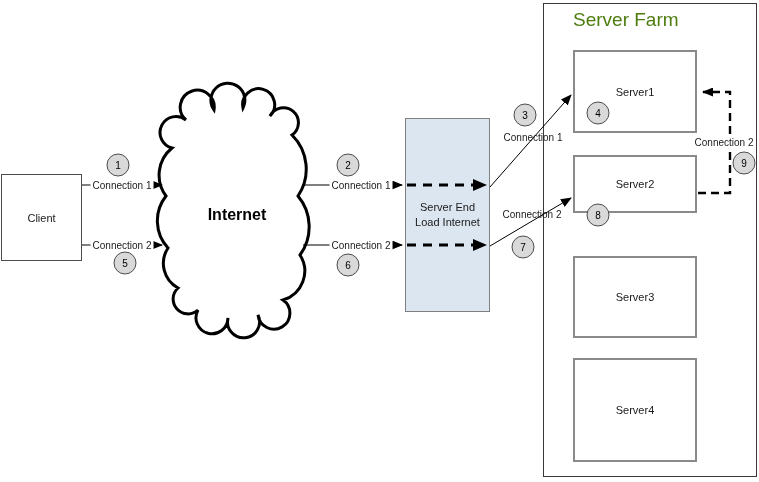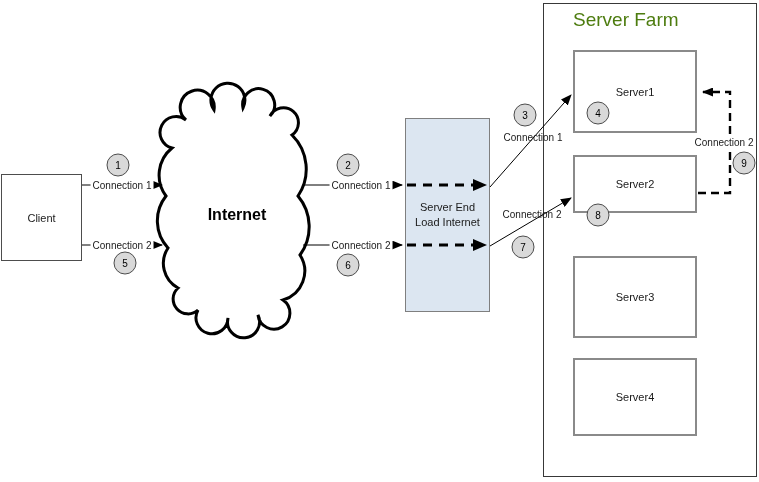--- a/index.html
+++ b/index.html
@@ -23,21 +23,21 @@
     left:543px; top:3px; width:214px; height:474px;
     border:1px solid #383838; background:#fff;
   }
   .farm-title { position:absolute; left:573px; top:9px; font-size:19px; color:#4d7c0f; }
   .server {
     left:573px; width:124px; border:2px solid #8a8a8a; background:#fff;
   }
   #server1 { top:50px;  height:83px; }
   #server2 { top:155px; height:58px; }
   #server3 { top:256px; height:82px; }
-  #server4 { top:358px; height:78px; }
+  #server4 { top:358px; height:104px; }
   .lbl {
     position:absolute; font-size:10px; white-space:nowrap;
     transform:translate(-50%,-50%); z-index:3; color:#1a1a1a;
   }
   .bgw { background:#ffffff; padding:0 2px; }
   .internet-lbl {
     position:absolute; left:237px; top:207px; transform:translate(-50%,-50%);
     font-size:16px; font-weight:bold; z-index:3;margin-top:8px;
   }
   .step {

